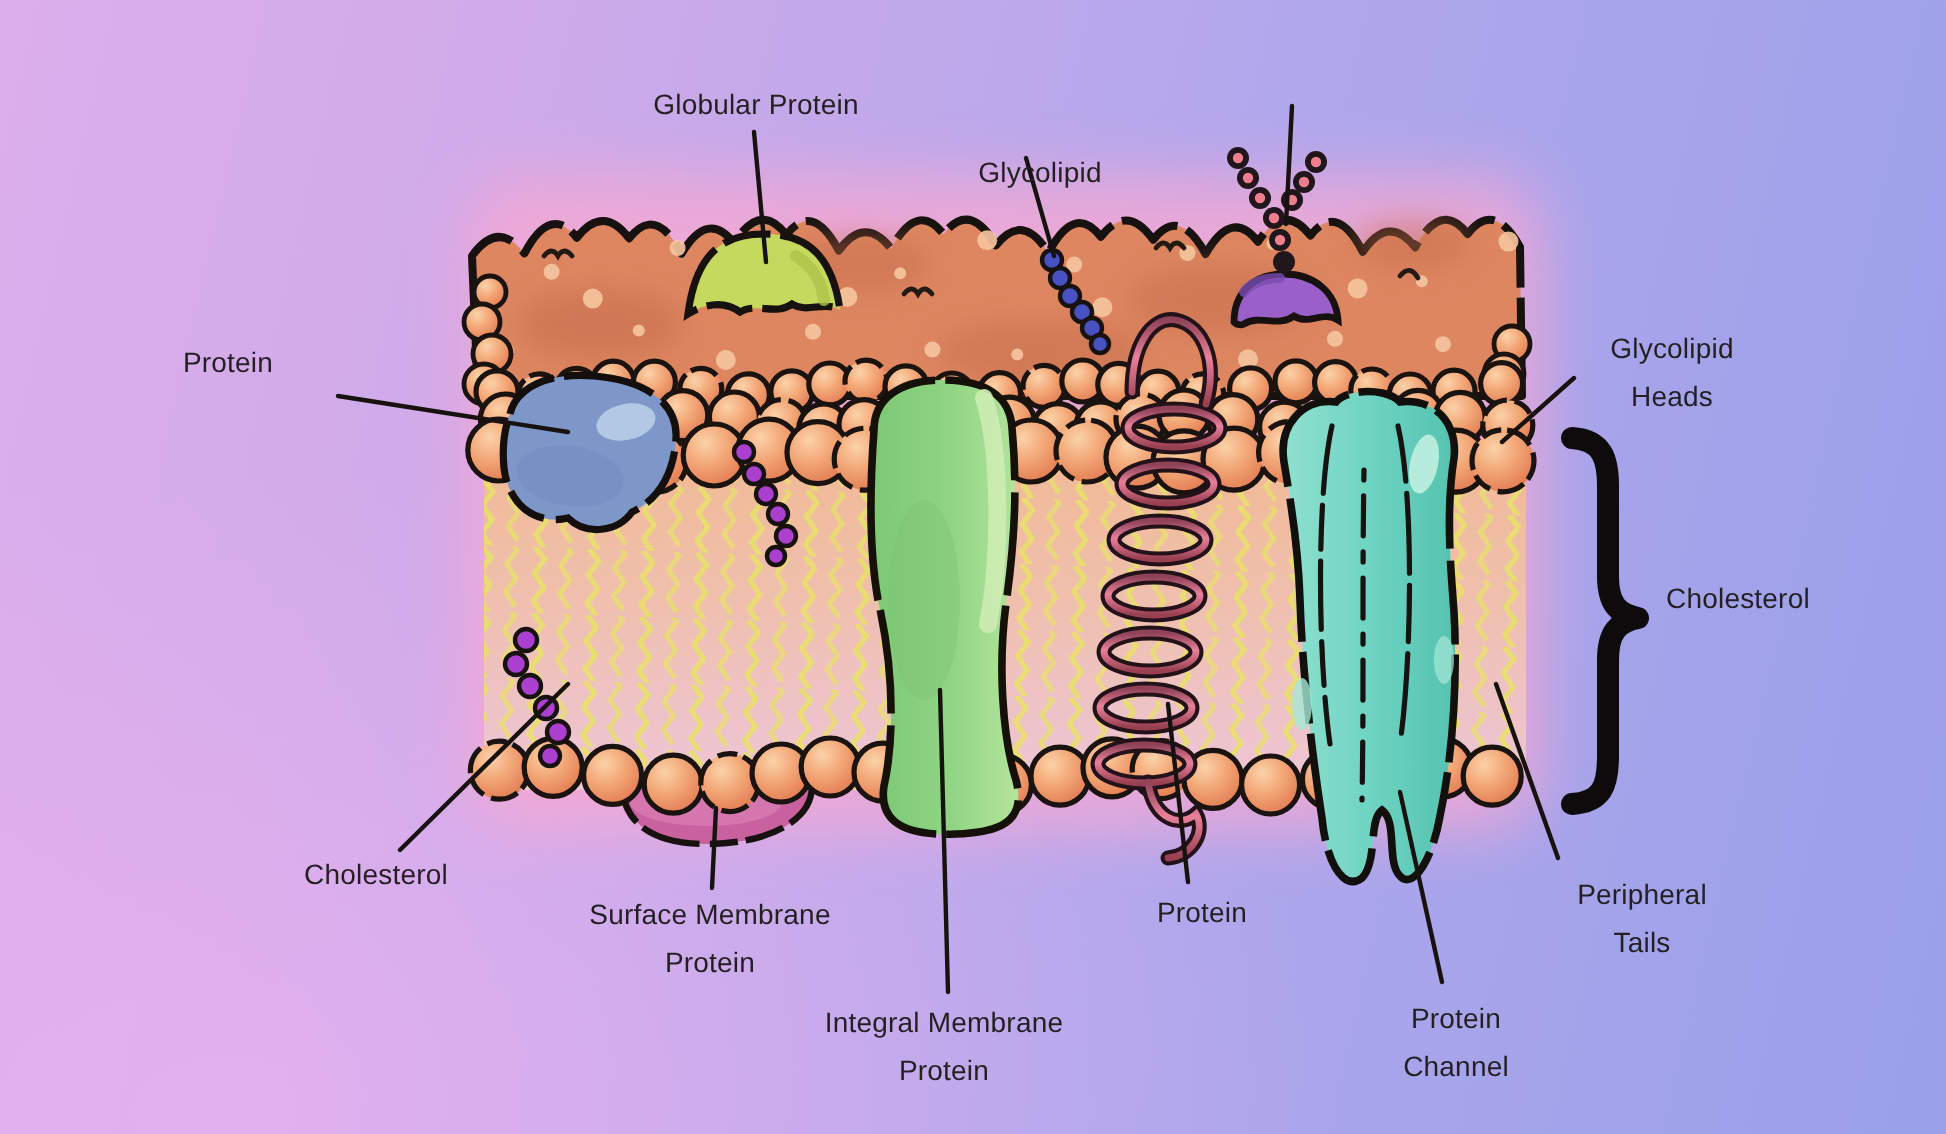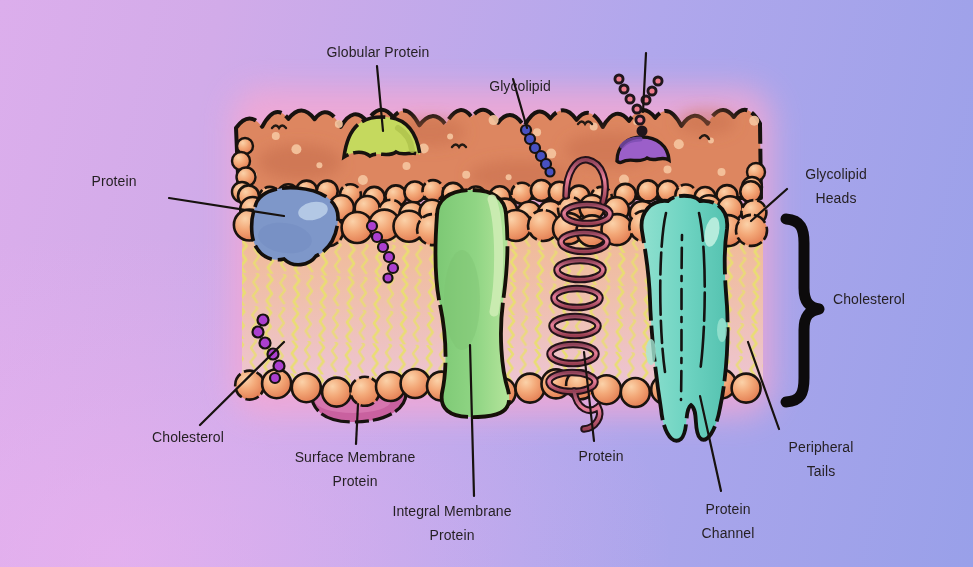--- a/index.html
+++ b/index.html
@@ -362,21 +362,21 @@
 <div class="lbl leftal" style="left:833px;top:287px">
   <span>Cholesterol</span>
 </div>
 <div class="lbl center" style="left:188px;top:425px">
       <span>Cholesterol</span>
     </div>
 <div class="lbl center" style="left:355px;top:445px">
   <span>Surface Membrane</span>
   <span>Protein</span>
 </div>
-<div class="lbl center" style="left:452px;top:499px">
+<div class="lbl center" style="left:472px;top:499px">
   <span>Integral Membrane</span>
   <span>Protein</span>
 </div>
 <div class="lbl center" style="left:601px;top:444px">
   <span>Protein</span>
 </div>
 <div class="lbl center" style="left:728px;top:497px">
   <span>Protein</span>
   <span>Channel</span>
 </div>

